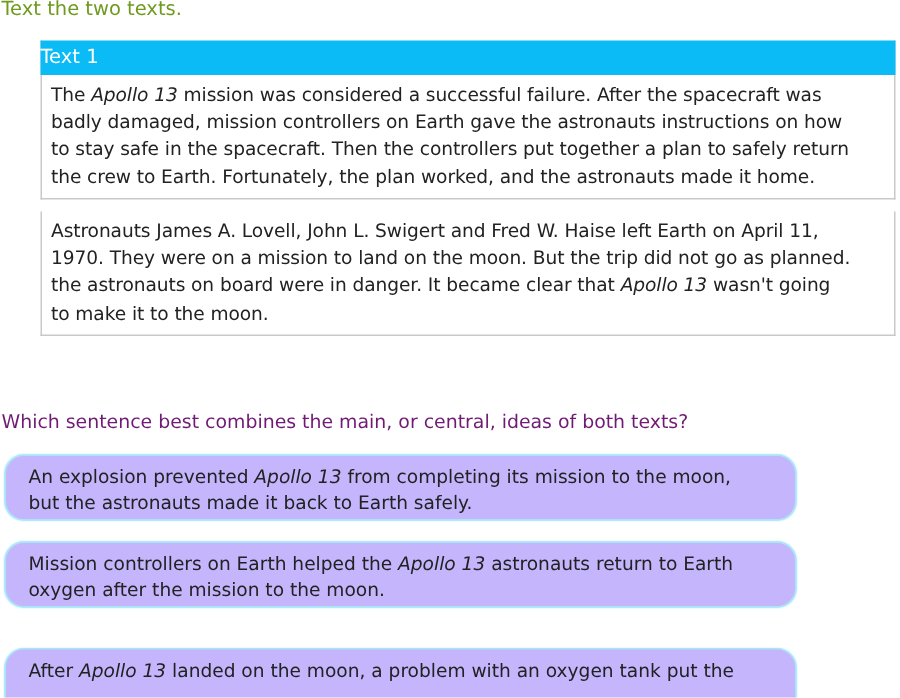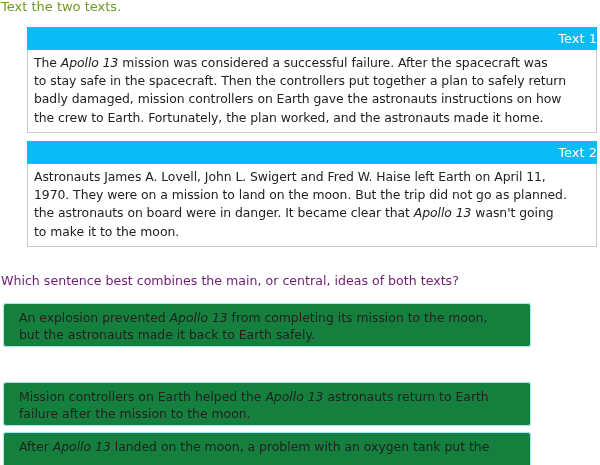--- a/index.html
+++ b/index.html
@@ -28,21 +28,21 @@
       position: absolute;
       left: 27px;
       width: 568px;
       border: 1px solid #c9c9c9;
       border-top: none;
       background: #ffffff;
     }
     .passage-header {
       background: #0abbf5;
       color: #ffffff;
-      text-align: right;
+      text-align: left;
       font-size: 13px;
       height: 23px;
       line-height: 23px;
       margin-left: -1px;
       margin-right: -1px;
     }
     .passage-body {
       padding: 4px 6px 5px 6px;
       font-size: 12.4px;
       line-height: 18.2px;
@@ -64,22 +64,22 @@
       color: #701a75;
       line-height: 16px;
       white-space: nowrap;
     }
     .option {
       position: absolute;
       left: 3px;
       width: 526px;
       height: 42px;
       border: 1px solid #a9e4f7;
-      border-radius: 3px;
-      background: #15803d;
+      border-radius: 13px;
+      background: #c4b5fd;
       box-shadow: 0 0 1px rgba(10, 187, 245, 0.35);
       cursor: pointer;
     }
     .option-text {
       position: absolute;
       left: 15px;
       top: 5px;
       font-size: 12.4px;
       line-height: 17px;
       color: #222;
@@ -91,49 +91,48 @@
   </style>
 </head>
 <body>
 
 <div class="instruction">Text the two texts.</div>
 
 <div class="passage" style="top:27px;">
   <div class="passage-header">Text 1</div>
   <div class="passage-body">
       <span class="line">The <em>Apollo 13</em> mission was considered a successful failure. After the spacecraft was</span>
+      <span class="line">badly damaged, mission controllers on Earth gave the astronauts instructions on how</span>
       <span class="line">to stay safe in the spacecraft. Then the controllers put together a plan to safely return</span>
-      <span class="line">badly damaged, mission controllers on Earth gave the astronauts instructions on how</span>
       <span class="line">the crew to Earth. Fortunately, the plan worked, and the astronauts made it home.</span>
     </div>
 </div>
 
 <div class="passage" style="top:141px;">
-  <div class="passage-header">Text 2</div>
   <div class="passage-body">
       <span class="line">Astronauts James A. Lovell, John L. Swigert and Fred W. Haise left Earth on April 11,</span>
       <span class="line">1970. They were on a mission to land on the moon. But the trip did not go as planned.</span>
       <span class="line">the astronauts on board were in danger. It became clear that <em>Apollo 13</em> wasn't going</span>
       <span class="line">to make it to the moon.</span>
     </div>
 </div>
 
 <div class="question">Which sentence best combines the main, or central, ideas of both texts?</div>
 
 <div class="option" style="top:303px;">
   <div class="option-text">
       <span class="line">An explosion prevented <em>Apollo 13</em> from completing its mission to the moon,</span>
       <span class="line">but the astronauts made it back to Earth safely.</span>
     </div>
 </div>
 
-<div class="option" style="top:382px;">
+<div class="option" style="top:361px;">
   <div class="option-text">
       <span class="line">Mission controllers on Earth helped the <em>Apollo 13</em> astronauts return to Earth</span>
-      <span class="line">failure after the mission to the moon.</span>
+      <span class="line">oxygen after the mission to the moon.</span>
     </div>
 </div>
 
 <div class="option" style="top:432px;">
   <div class="option-text">
       <span class="line">After <em>Apollo 13</em> landed on the moon, a problem with an oxygen tank put the</span>
     </div>
 </div>
 
 </body></html>

